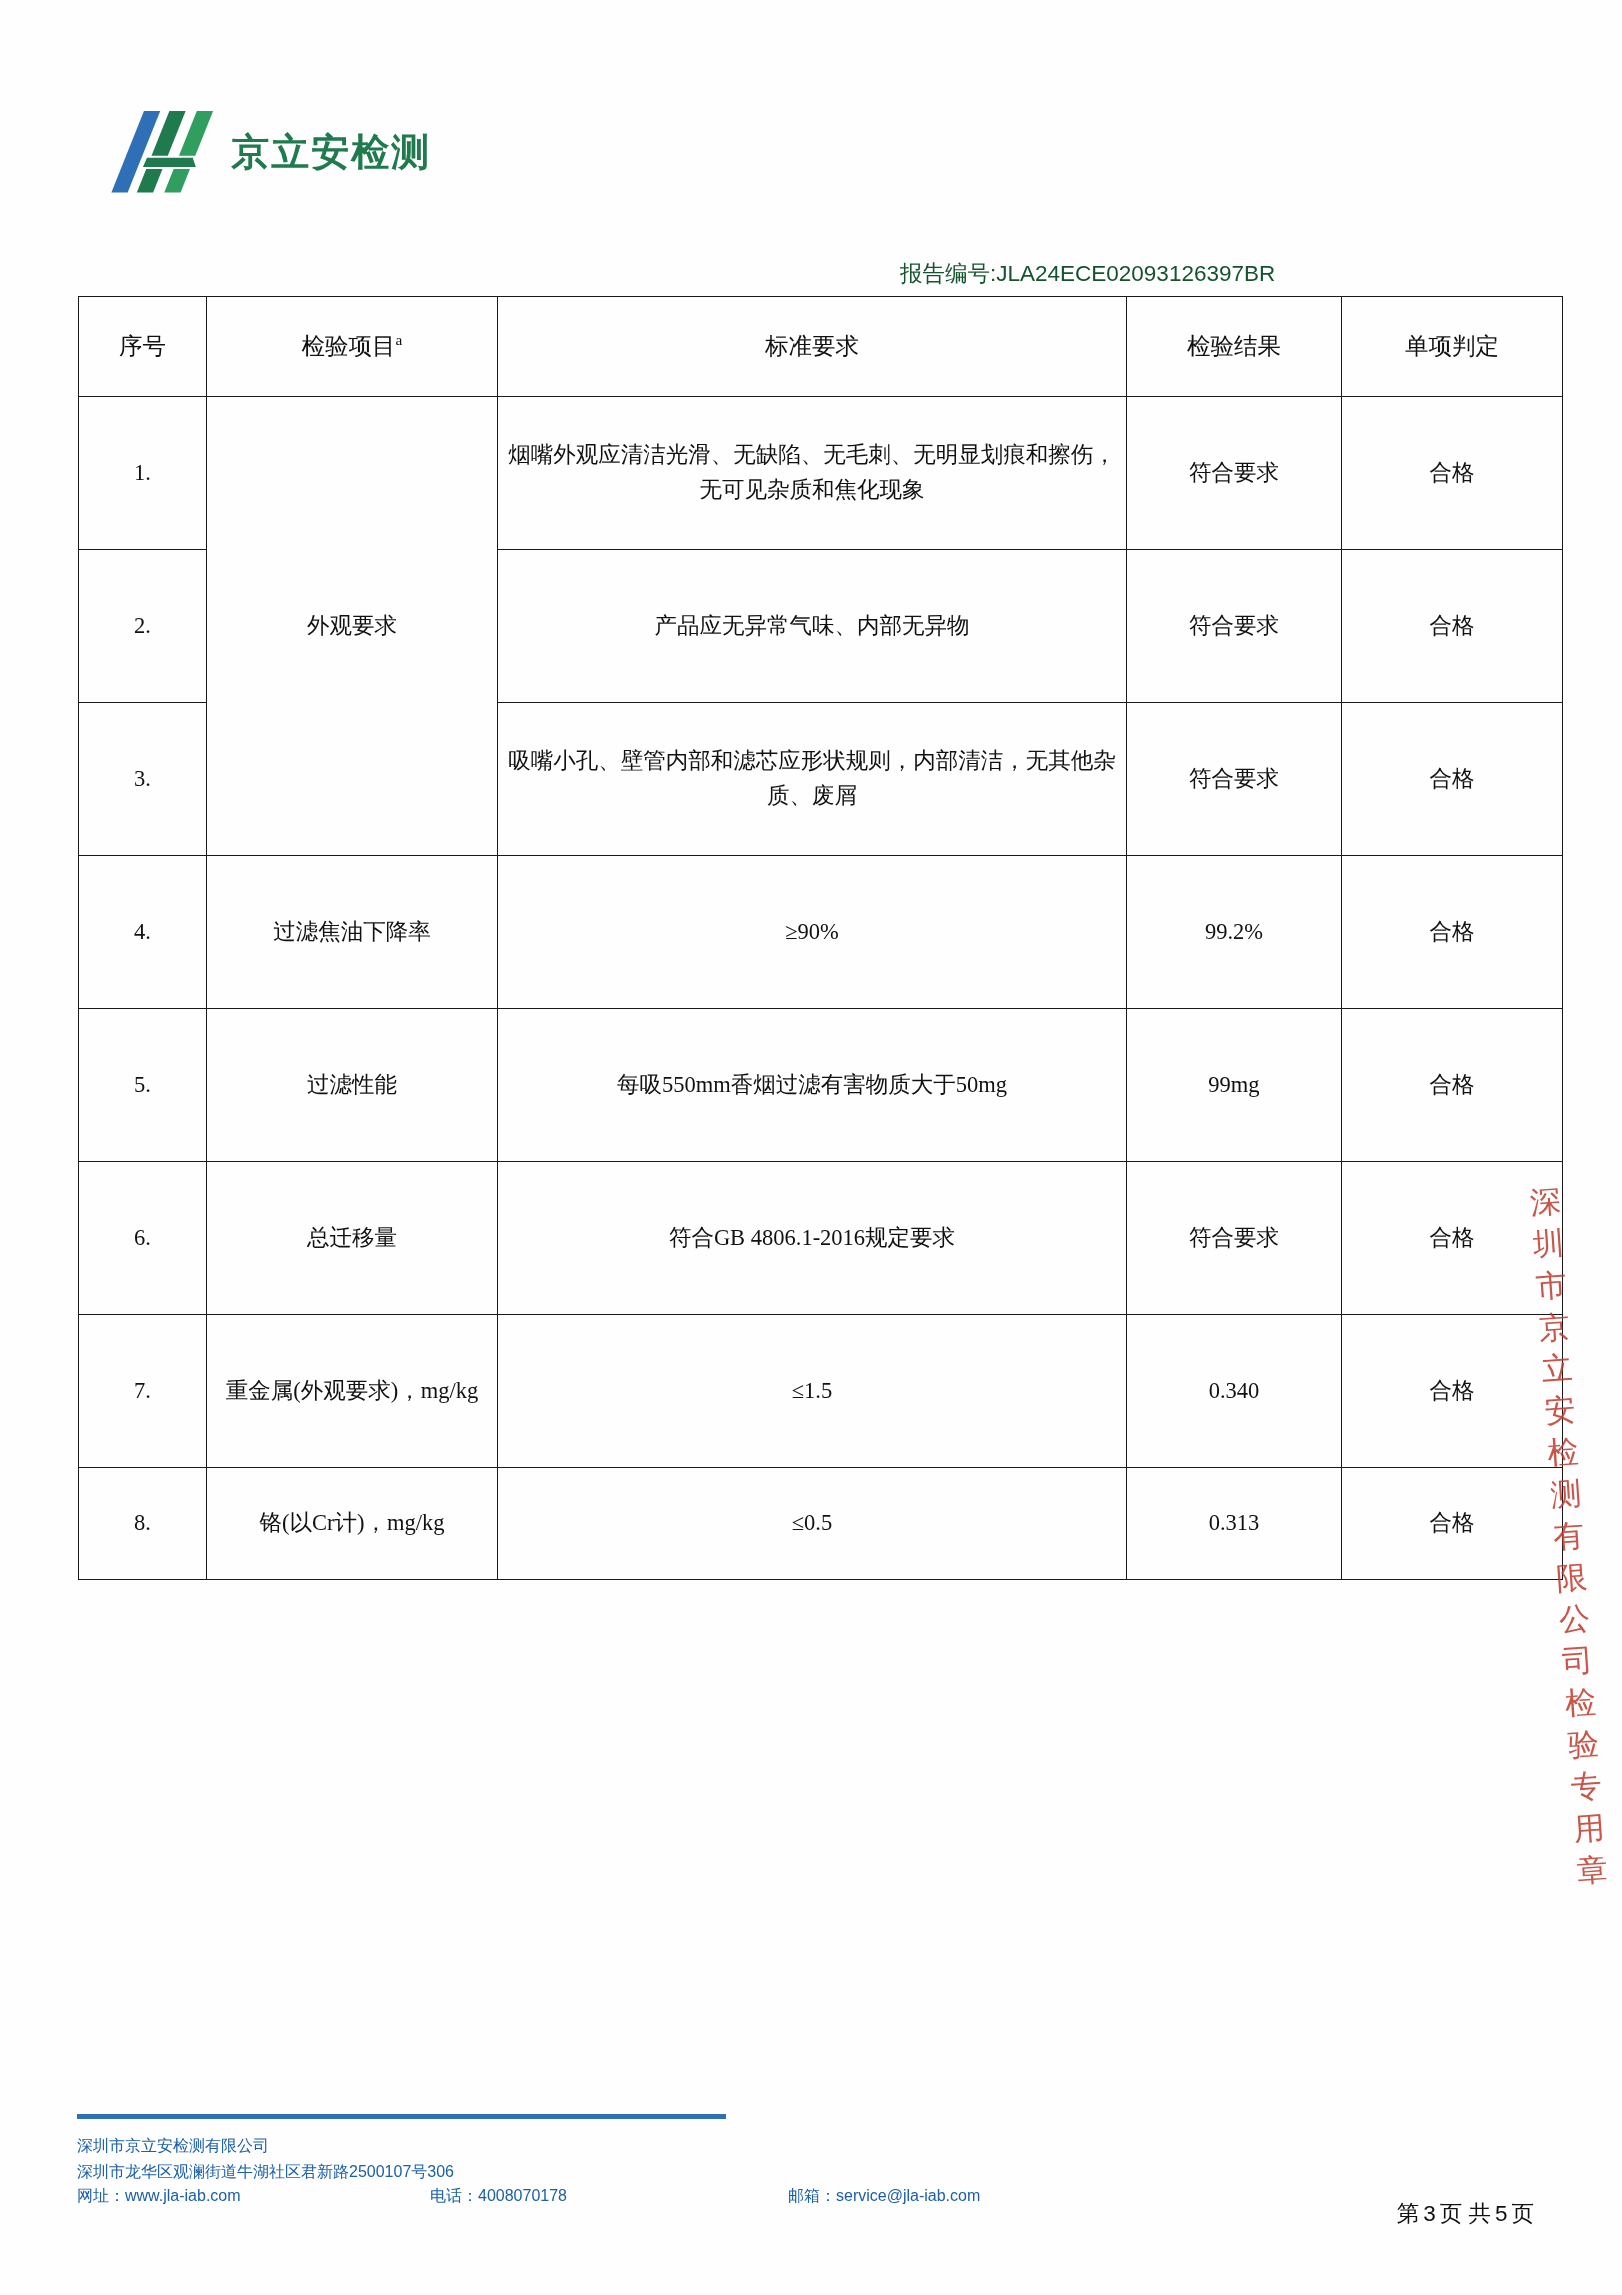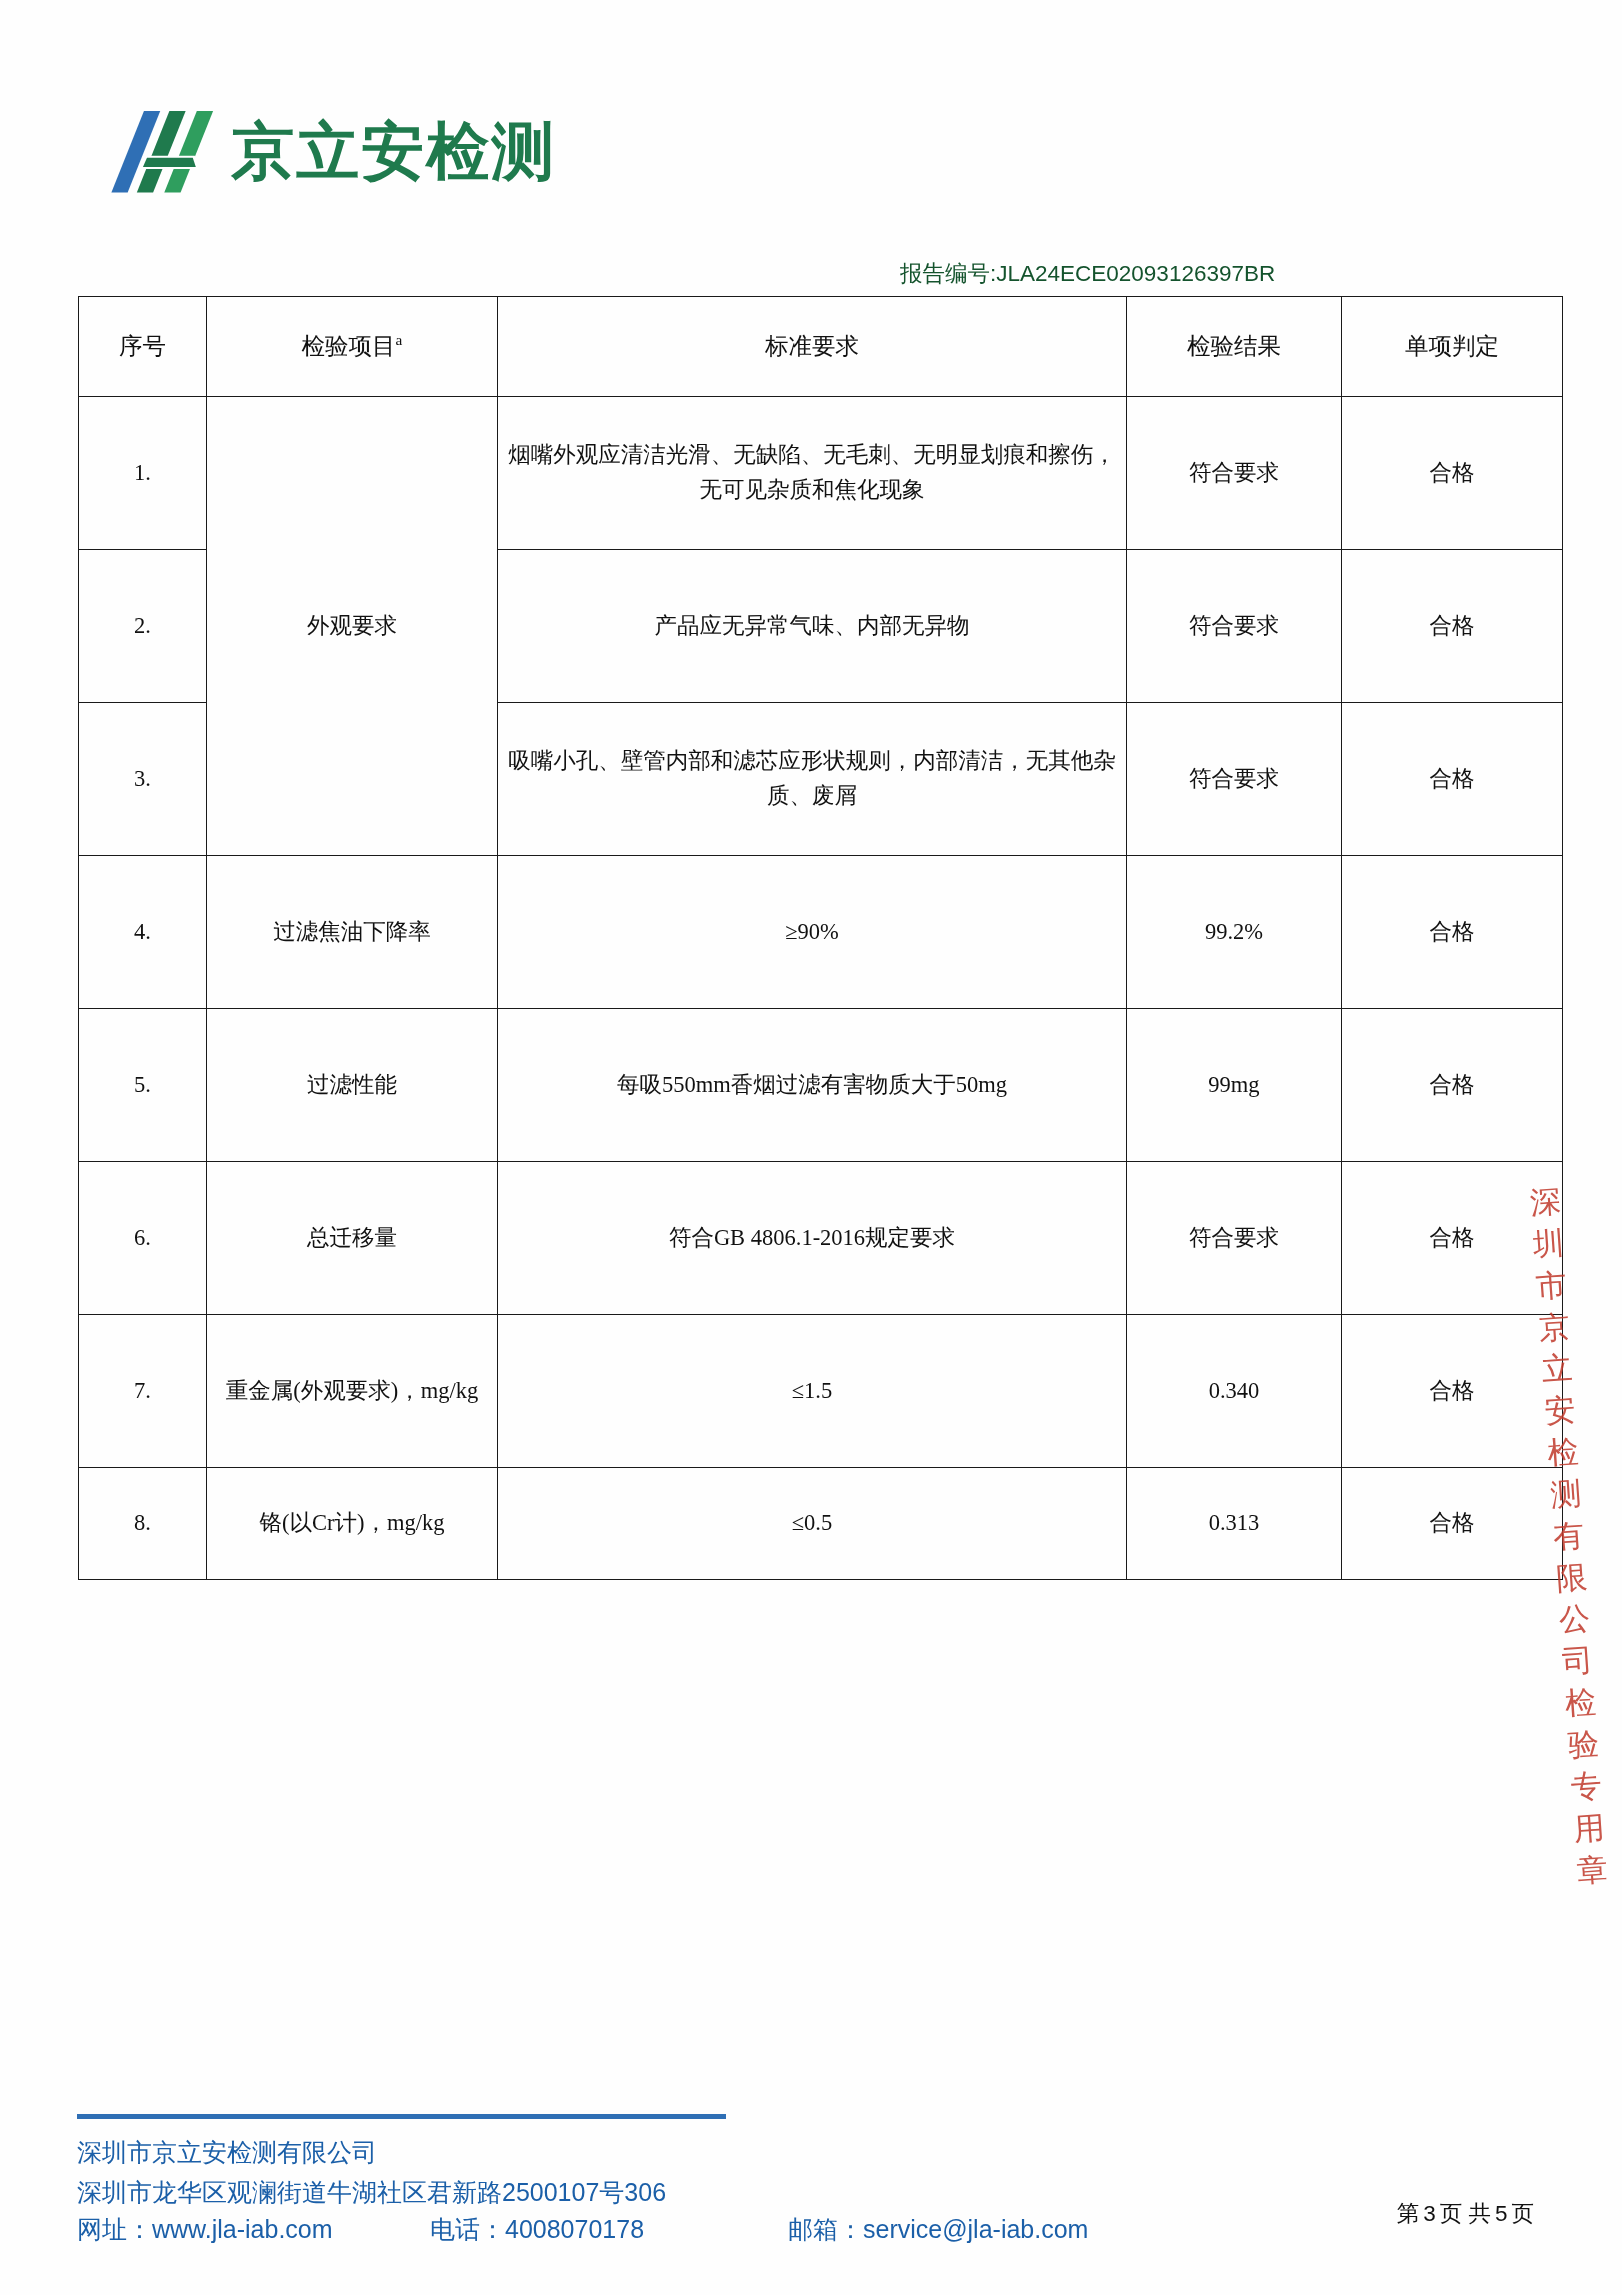--- a/index.html
+++ b/index.html
@@ -30,21 +30,21 @@
   }
   .logo-mark {
     position: relative;
     width: 110px;
     height: 89px;
     flex: none;
   }
   .logo-text {
     margin-left: 14.3px;
     font-family: "Liberation Sans", sans-serif;
-    font-size: 63px;
+    font-size: 38px;
     font-weight: bold;
     color: #1f7a4d;
     letter-spacing: 2px;
     line-height: 1;
     text-align: center;
   }
 
   
   .report-no {
     position: absolute;
@@ -131,21 +131,21 @@
     width: 649px;
     height: 4.6px;
     background: #2f6fb5;
   }
   .footer {
     position: absolute;
     left: 77px;
     top: 2134px;
     width: 1472px;
     font-family: "Liberation Sans", sans-serif;
-    font-size: 25px;
+    font-size: 16px;
     color: #1b5fa8;
     line-height: 1.5;
   }
   .footer .line { white-space: nowrap; }
   .footer .line2 { margin-top: 2px; }
   .footer .line3 {
     margin-top: 0;
     display: flex;
     gap: 0;
   }

